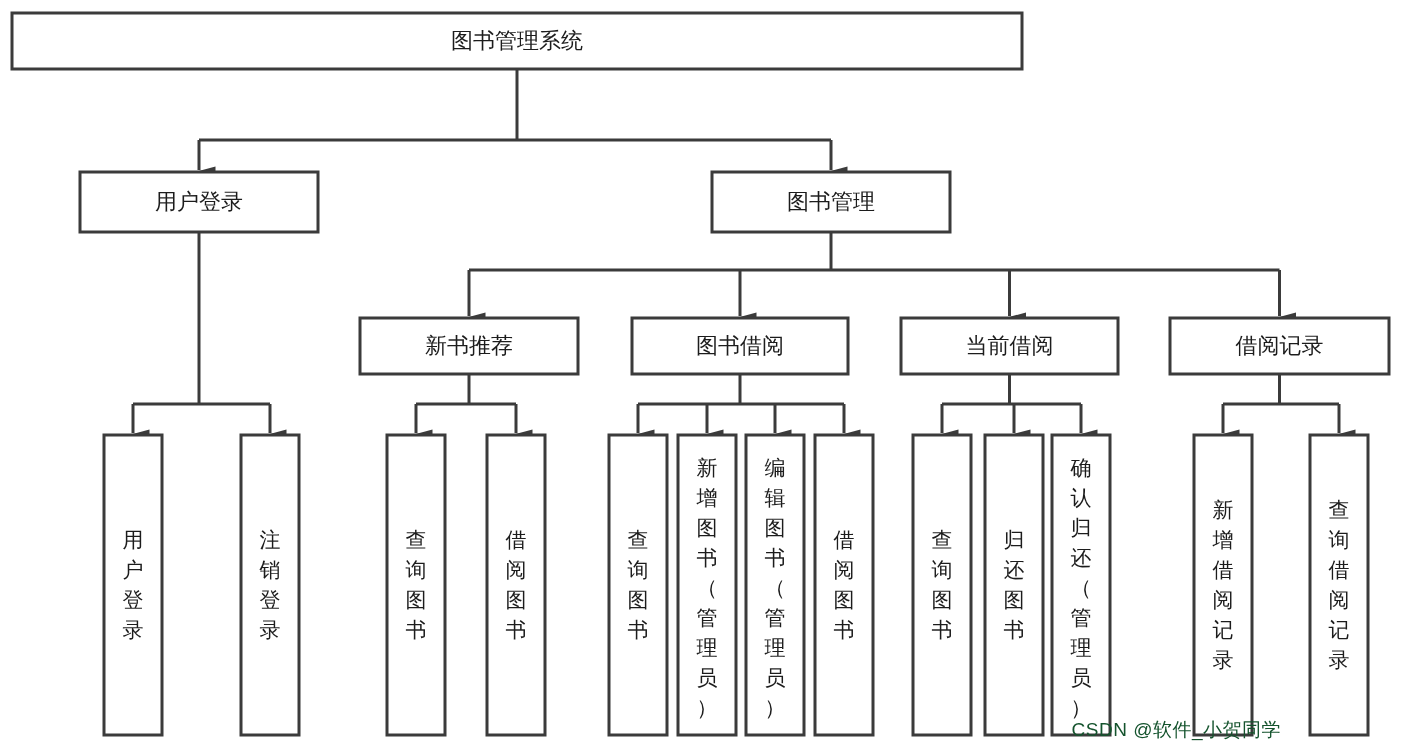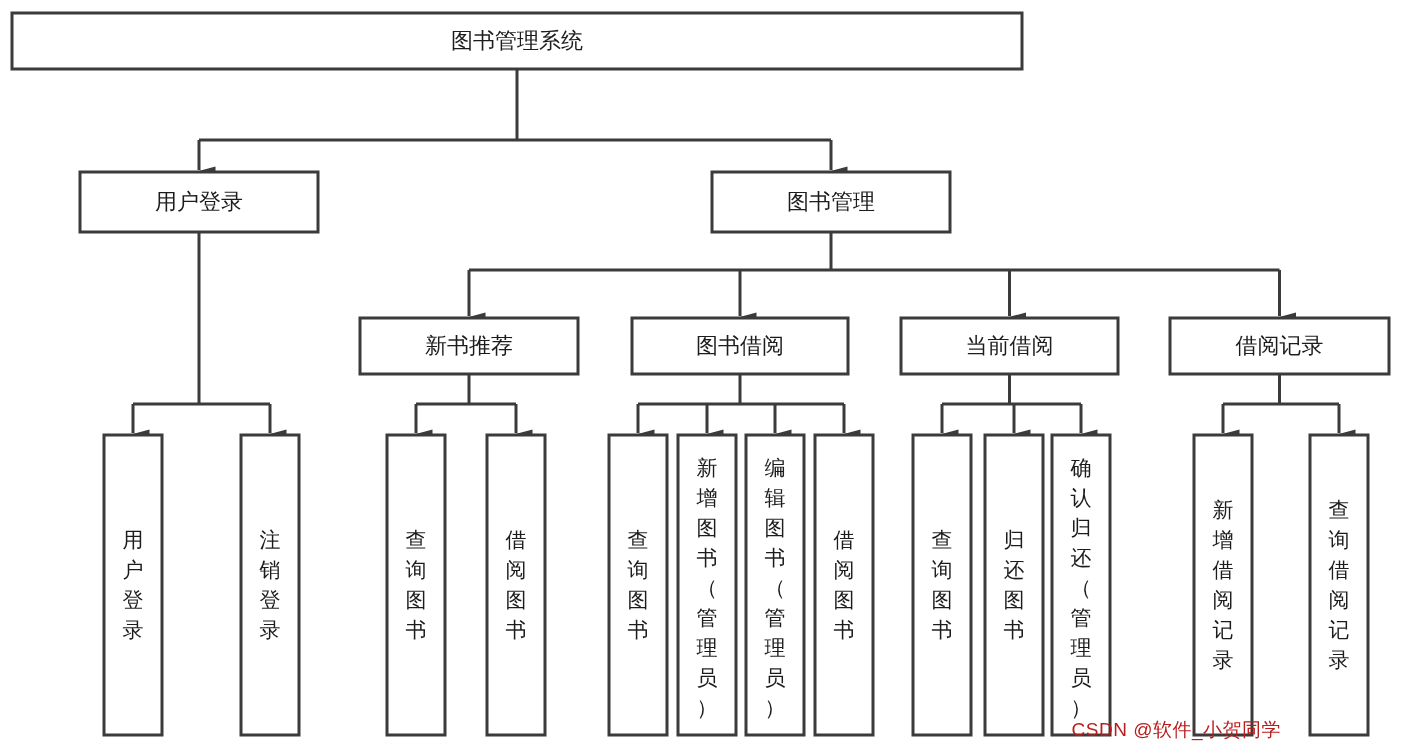--- a/index.html
+++ b/index.html
@@ -15,21 +15,21 @@
     font-family:"Liberation Sans","DejaVu Sans",sans-serif;
     fill:#1c1c1c;font-size:22px;text-anchor:middle;dominant-baseline:middle;
   }
   .node-label-vert{
     font-family:"Liberation Sans","DejaVu Sans",sans-serif;
     fill:#1c1c1c;font-size:21px;text-anchor:middle;
   }
   .watermark{
     position:absolute;right:8px;bottom:4px;
     font-family:"Liberation Sans","DejaVu Sans",sans-serif;
-    font-size:19px;color:#b91c1c;white-space:nowrap;letter-spacing:.5px;margin-top:26px;
+    font-size:19px;color:#14532d;white-space:nowrap;letter-spacing:.5px;margin-top:26px;
   }
 </style>
 </head>
 <body>
 
 <div id="diagram-root">
   <svg class="canvas" id="svg-canvas" viewBox="0 0 1405 747">
     <defs>
       <marker id="arrowhead" markerWidth="9" markerHeight="11" refX="1.2" refY="5.5" orient="auto" markerUnits="strokeWidth">
         <polygon points="0,0 3,11 6,0" fill="#3b3b3b"></polygon>

